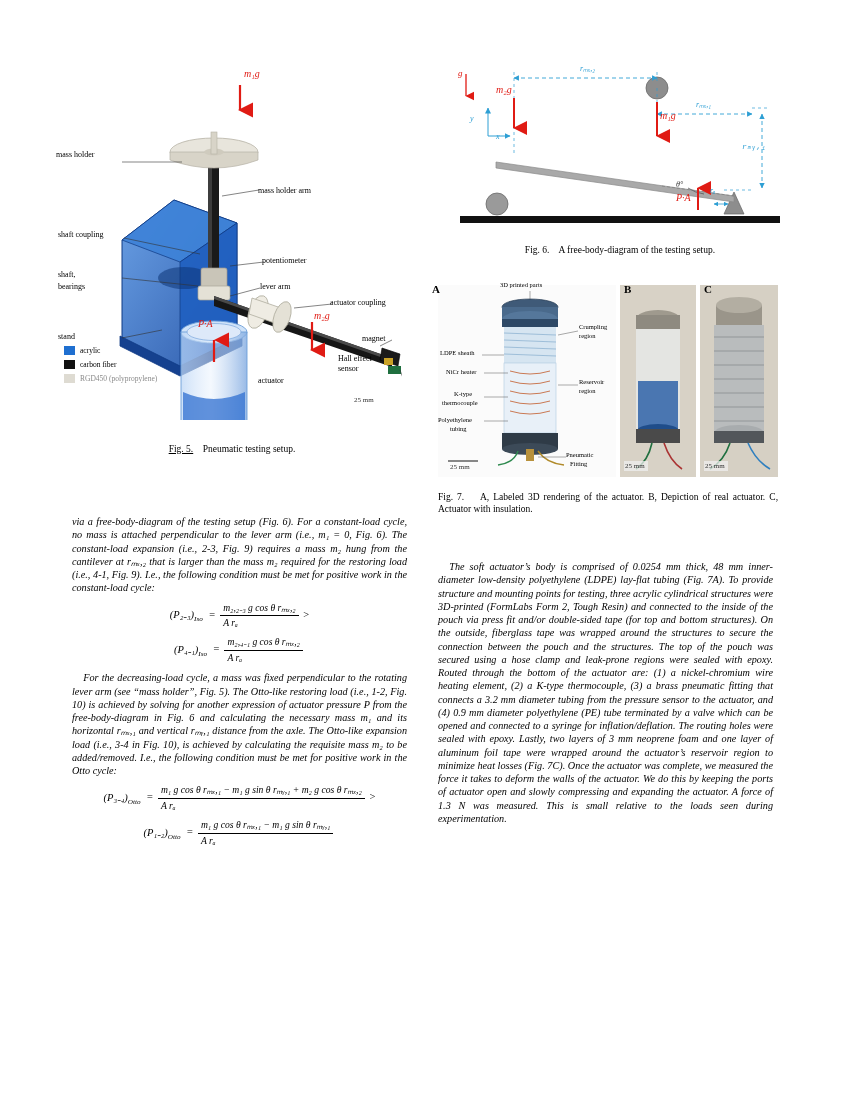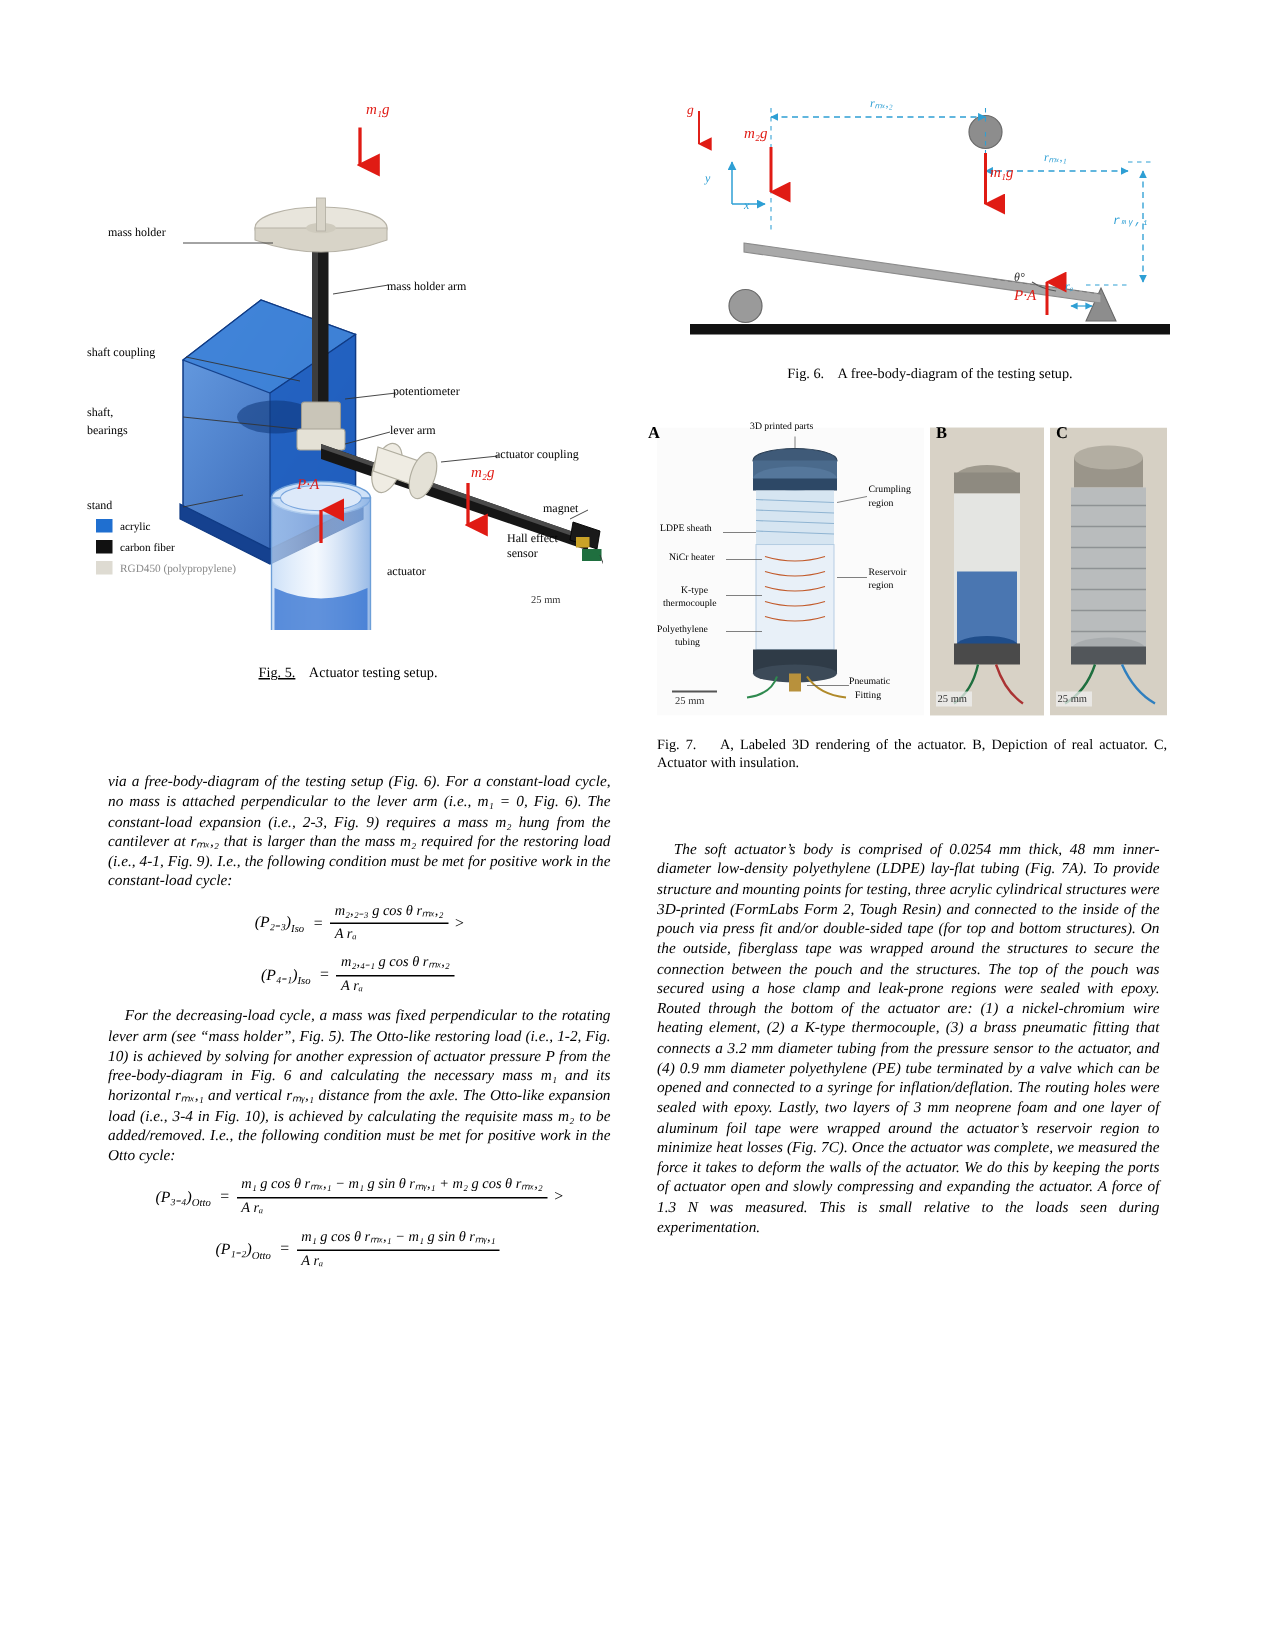--- a/index.html
+++ b/index.html
@@ -274,21 +274,21 @@
         <line x1="60" y1="298" x2="100" y2="290"></line>
         <line x1="232" y1="268" x2="270" y2="264"></line>
         <line x1="318" y1="306" x2="330" y2="300"></line>
         <line x1="338" y1="330" x2="344" y2="346"></line>
         <line x1="170" y1="382" x2="198" y2="382"></line>
       </g>
 
       <line x1="288" y1="400" x2="330" y2="400" stroke="#555" stroke-width="1.6"></line>
     </svg>
 
-    <div class="f5lab" style="left:-6px; top:110px;margin-left:16px;">mass holder</div>
+    <div class="f5lab" style="left:-6px; top:110px;">mass holder</div>
     <div class="f5lab" style="left:196px; top:146px;">mass holder arm</div>
     <div class="f5lab" style="left:-4px; top:190px;">shaft coupling</div>
     <div class="f5lab" style="left:200px; top:216px;">potentiometer</div>
     <div class="f5lab" style="left:-4px; top:230px;">shaft,</div>
     <div class="f5lab" style="left:-4px; top:242px;">bearings</div>
     <div class="f5lab" style="left:198px; top:242px;">lever arm</div>
     <div class="f5lab" style="left:268px; top:258px;">actuator coupling</div>
     <div class="f5lab" style="left:-4px; top:292px;">stand</div>
     <div class="f5lab" style="left:300px; top:294px;">magnet</div>
     <div class="f5lab" style="left:276px; top:314px;">Hall effect</div>
@@ -304,21 +304,21 @@
     <div class="legend-box" style="left:2px; top:320px; background:#111111;"></div>
     <div class="leg" style="left:18px; top:320px;">carbon fiber</div>
     <div class="legend-box" style="left:2px; top:334px; background:#dedbd2;"></div>
     <div class="leg" style="left:18px; top:334px; color:#8a8a8a;">RGD450 (polypropylene)</div>
 
     <div class="scalebar-text" style="left:292px; top:356px;">25 mm</div>
 
     <div class="fig5-caption">
       <span class="lbl">Fig. 5.</span>
       &nbsp;&nbsp;
-      <span>Actuator testing setup.</span>
+      <span>Pneumatic testing setup.</span>
     </div>
   </div>
 
   <div class="fig6">
     <svg width="336" height="180" viewBox="0 0 336 180" xmlns="http://www.w3.org/2000/svg">
       <defs>
         <marker id="blueArr" markerWidth="6" markerHeight="6" refX="5.5" refY="3" orient="auto">
           <path d="M0,0 L6,3 L0,6 z" fill="#2e9fd4"></path>
         </marker>
         <marker id="blueArrStart" markerWidth="6" markerHeight="6" refX="0.5" refY="3" orient="auto">

